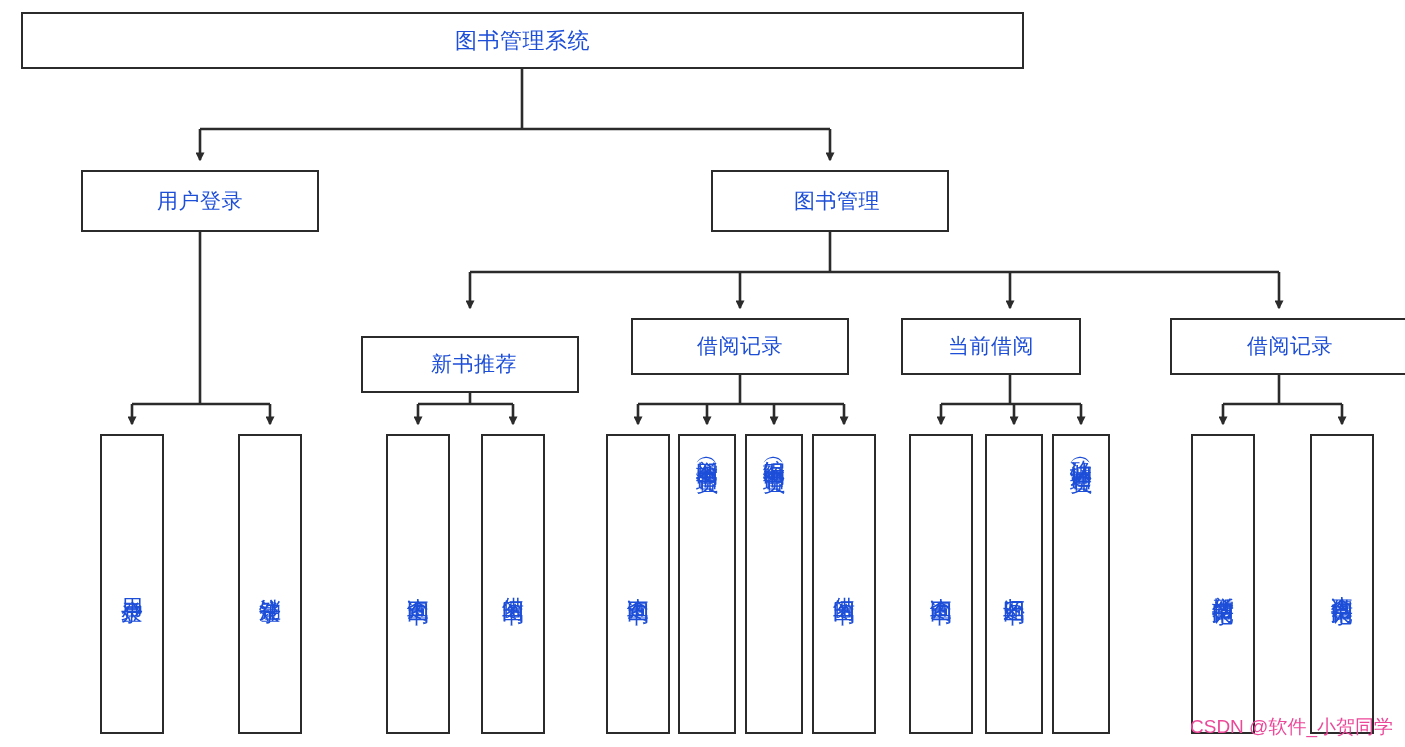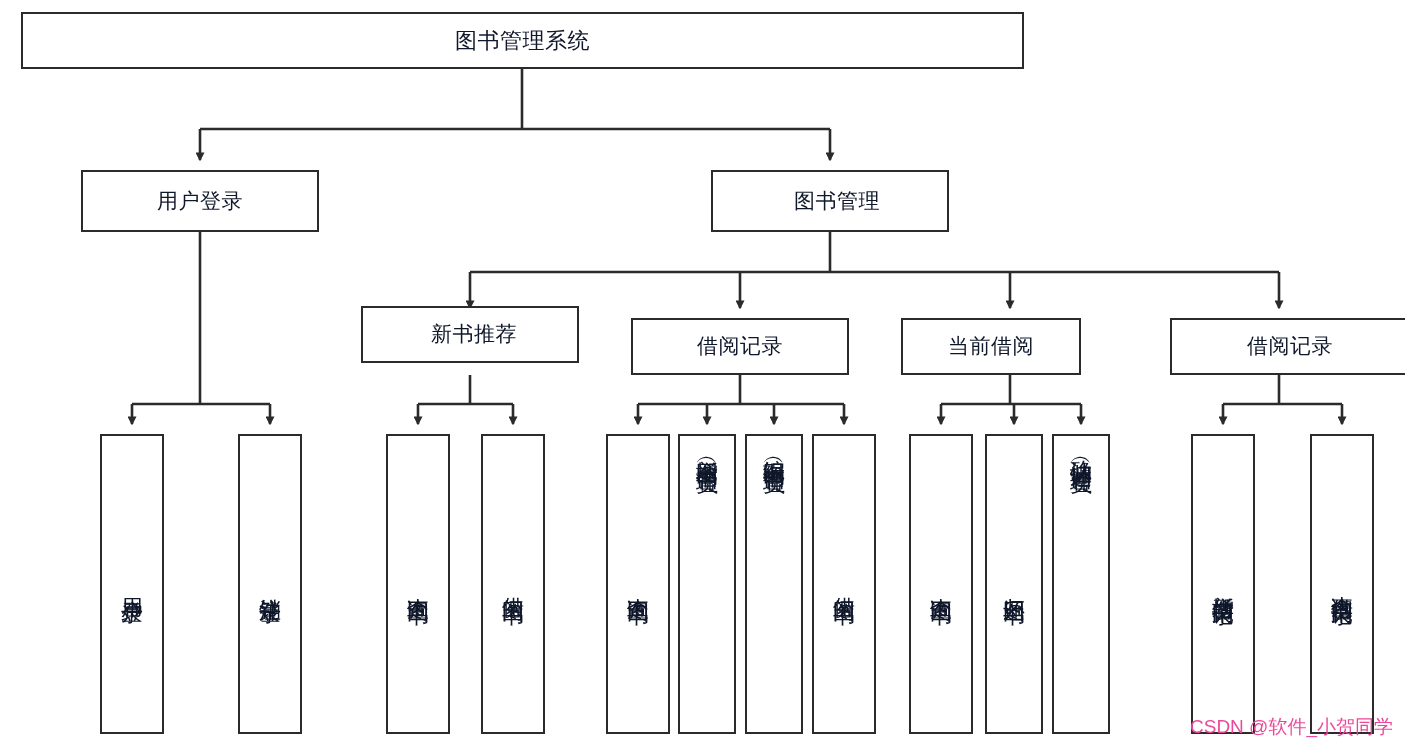--- a/index.html
+++ b/index.html
@@ -32,21 +32,21 @@
     display: flex;
     align-items: center;
     justify-content: center;
     color: #1a1a1a;
     z-index: 2;
   }
   .node .label {
     display: block;
     text-align: center;
     line-height: 1.18;
-    color: #0f172a;
+    color: #1d4ed8;
   }
   
   .node.horiz .label {
     font-size: 21px;
     letter-spacing: 0.5px;
     white-space: nowrap;
   }
   .node.root .label {
     font-size: 22px;
   }
@@ -138,21 +138,21 @@
     <span class="label">图书管理系统</span>
   </div>
 
   <div class="node horiz" style="left:81px; top:170px; width:238px; height:62px;">
     <span class="label">用户登录</span>
   </div>
   <div class="node horiz" style="left:711px; top:170px; width:238px; height:62px;padding-left:14px;">
     <span class="label">图书管理</span>
   </div>
 
-  <div class="node horiz" style="left:361px; top:306px; width:218px; height:57px;padding-left:8px;">
+  <div class="node horiz" style="left:361px; top:336px; width:218px; height:57px;padding-left:8px;">
     <span class="label">新书推荐</span>
   </div>
   <div class="node horiz" style="left:631px; top:318px; width:218px; height:57px;">
     <span class="label">借阅记录</span>
   </div>
   <div class="node horiz" style="left:901px; top:318px; width:180px; height:57px;">
     <span class="label">当前借阅</span>
   </div>
   <div class="node horiz" style="left:1170px; top:318px; width:240px; height:57px;">
     <span class="label">借阅记录</span>

